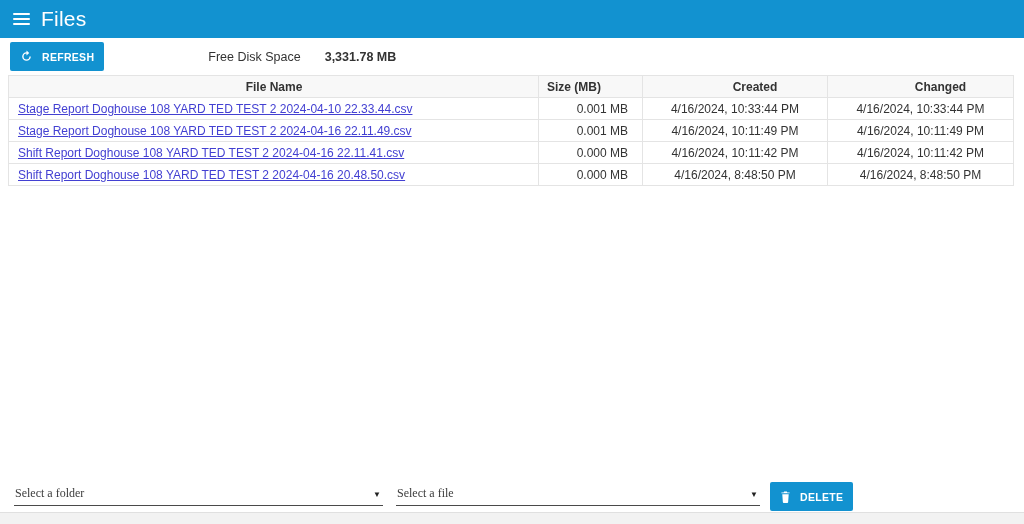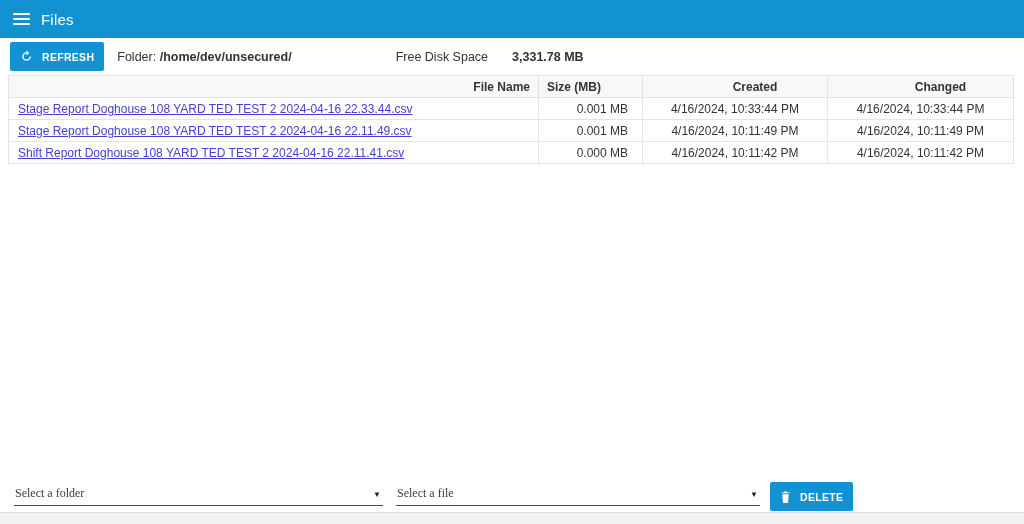--- a/index.html
+++ b/index.html
@@ -22,21 +22,21 @@
 
   
   .appbar{
     position:absolute;top:0;left:0;width:1024px;height:38px;
     background:var(--primary);
     display:flex;align-items:center;gap:11px;
     padding-left:13px;color:#fff;
   }
   .hamburger{width:17px;height:13px;display:flex;flex-direction:column;justify-content:space-between;cursor:pointer;}
   .hamburger span{display:block;height:2.4px;background:#fff;border-radius:1px;}
-  .appbar-title{font-size:15px;letter-spacing:.2px;}
+  .appbar-title{font-size:21px;letter-spacing:.2px;}
 
   
   .toolbar{
     position:absolute;top:38px;left:0;width:1024px;height:37px;
     background:#fff;display:flex;align-items:center;
     font-size:12.5px;color:var(--text);
   }
   .btn{
     display:inline-flex;align-items:center;gap:9px;
     background:var(--primary);color:#fff;border:none;border-radius:2px;
@@ -58,21 +58,21 @@
   }
   .grid col.c-name{width:530px;}
   .grid col.c-size{width:104px;}
   .grid col.c-created{width:185px;}
   .grid col.c-changed{width:186px;}
   .grid th,.grid td{
     border:1px solid var(--border);
     height:22px;padding:0 8px;overflow:hidden;white-space:nowrap;
   }
   .grid th{background:var(--header-bg);font-weight:bold;}
-  .grid th.h-name{text-align:right;padding-left:9px;}
+  .grid th.h-name{text-align:center;padding-left:9px;}
   .grid th.h-size{text-align:left;padding-right:14px;}
   .grid th.h-created,.grid th.h-changed{text-align:center;padding-left:48px;}
   .grid td.c-name{text-align:left;padding-left:9px;}
   .grid td.c-size{text-align:right;padding-right:14px;}
   .grid td.c-created,.grid td.c-changed{text-align:center;}
   .file-link{color:var(--link);text-decoration:underline;cursor:pointer;}
 
   
   .select{
     position:absolute;top:484px;height:22px;
@@ -102,24 +102,20 @@
     <div class="appbar-title">Files</div>
   </div>
 
   <div class="toolbar">
     <button class="btn refresh-btn">
       <svg class="icon-svg" width="13" height="13" viewBox="0 0 24 24">
         <path d="M12 4a8 8 0 1 0 8 8h-2.6a5.4 5.4 0 1 1-5.4-5.4v3.4l5-4.5-5-4.5z" fill="#ffffff"></path>
       </svg>
       <span>REFRESH</span>
     </button>
-    <span class="folder-wrap">
-      <span>Folder:</span>
-      <span class="bold">/home/dev/unsecured/</span>
-    </span>
     <span class="disk-label">Free Disk Space</span>
     <span class="disk-value">3,331.78 MB</span>
   </div>
 
   <table class="grid">
     <colgroup>
       <col class="c-name">
         <col class="c-size">
         <col class="c-created">
         <col class="c-changed">
@@ -127,36 +123,42 @@
     <thead>
       <tr>
         <th class="h-name">File Name</th>
         <th class="h-size">Size (MB)</th>
         <th class="h-created">Created</th>
         <th class="h-changed">Changed</th>
       </tr>
     </thead>
     <tbody>
       <tr>
-        <td class="c-name"><a class="file-link">Stage Report Doghouse 108 YARD TED TEST 2 2024-04-16 22.33.44.csv</a></td>
+        <td class="c-name"><a class="file-link">Stage Report Doghouse 108 YARD TED TEST 2 2024-04-10 22.33.44.csv</a></td>
         <td class="c-size">0.001 MB</td>
         <td class="c-created">4/16/2024, 10:33:44 PM</td>
         <td class="c-changed">4/16/2024, 10:33:44 PM</td>
       </tr>
       <tr>
         <td class="c-name"><a class="file-link">Stage Report Doghouse 108 YARD TED TEST 2 2024-04-16 22.11.49.csv</a></td>
         <td class="c-size">0.001 MB</td>
         <td class="c-created">4/16/2024, 10:11:49 PM</td>
         <td class="c-changed">4/16/2024, 10:11:49 PM</td>
       </tr>
       <tr>
         <td class="c-name"><a class="file-link">Shift Report Doghouse 108 YARD TED TEST 2 2024-04-16 22.11.41.csv</a></td>
         <td class="c-size">0.000 MB</td>
         <td class="c-created">4/16/2024, 10:11:42 PM</td>
         <td class="c-changed">4/16/2024, 10:11:42 PM</td>
+      </tr>
+      <tr>
+        <td class="c-name"><a class="file-link">Shift Report Doghouse 108 YARD TED TEST 2 2024-04-16 20.48.50.csv</a></td>
+        <td class="c-size">0.000 MB</td>
+        <td class="c-created">4/16/2024, 8:48:50 PM</td>
+        <td class="c-changed">4/16/2024, 8:48:50 PM</td>
       </tr>
     </tbody>
   </table>
 
   <div class="select select-folder">
     <span>Select a folder</span>
     <span class="caret">▼</span>
   </div>
   <div class="select select-file">
     <span>Select a file</span>

